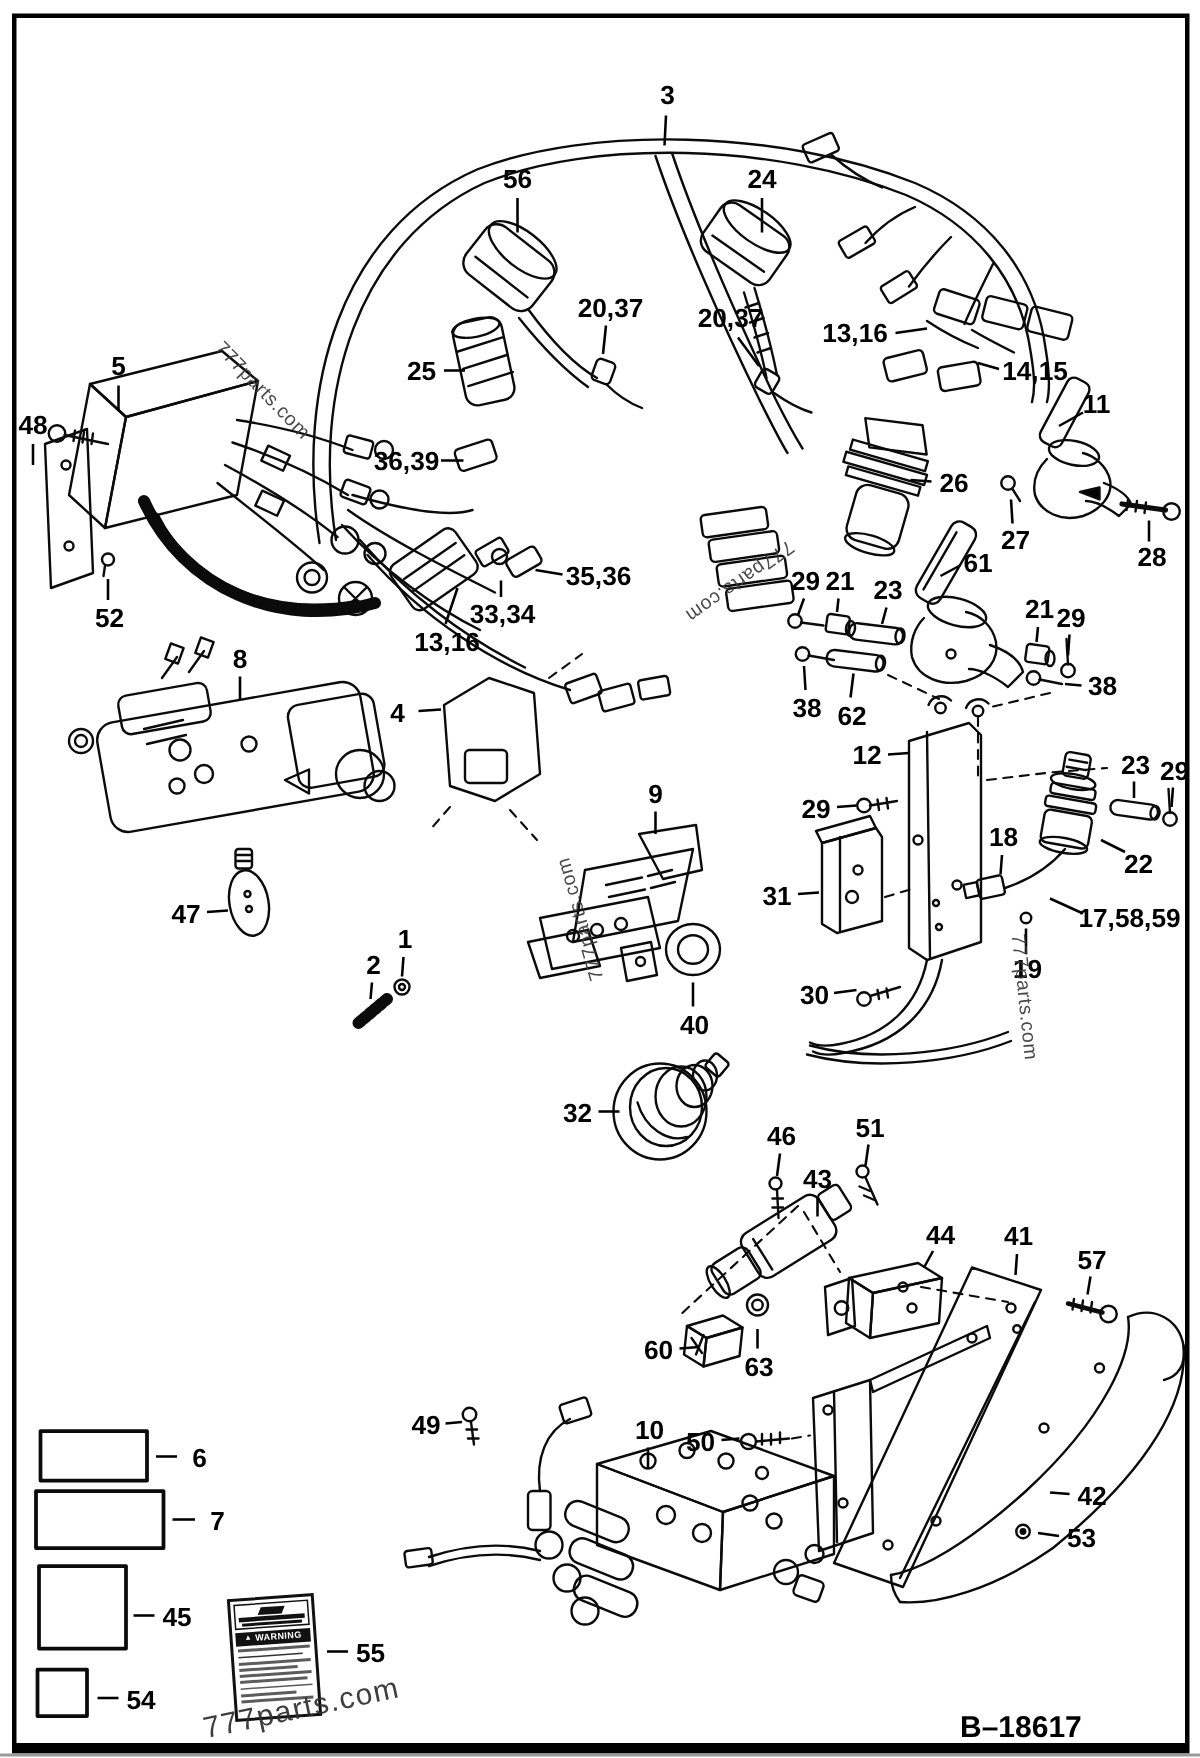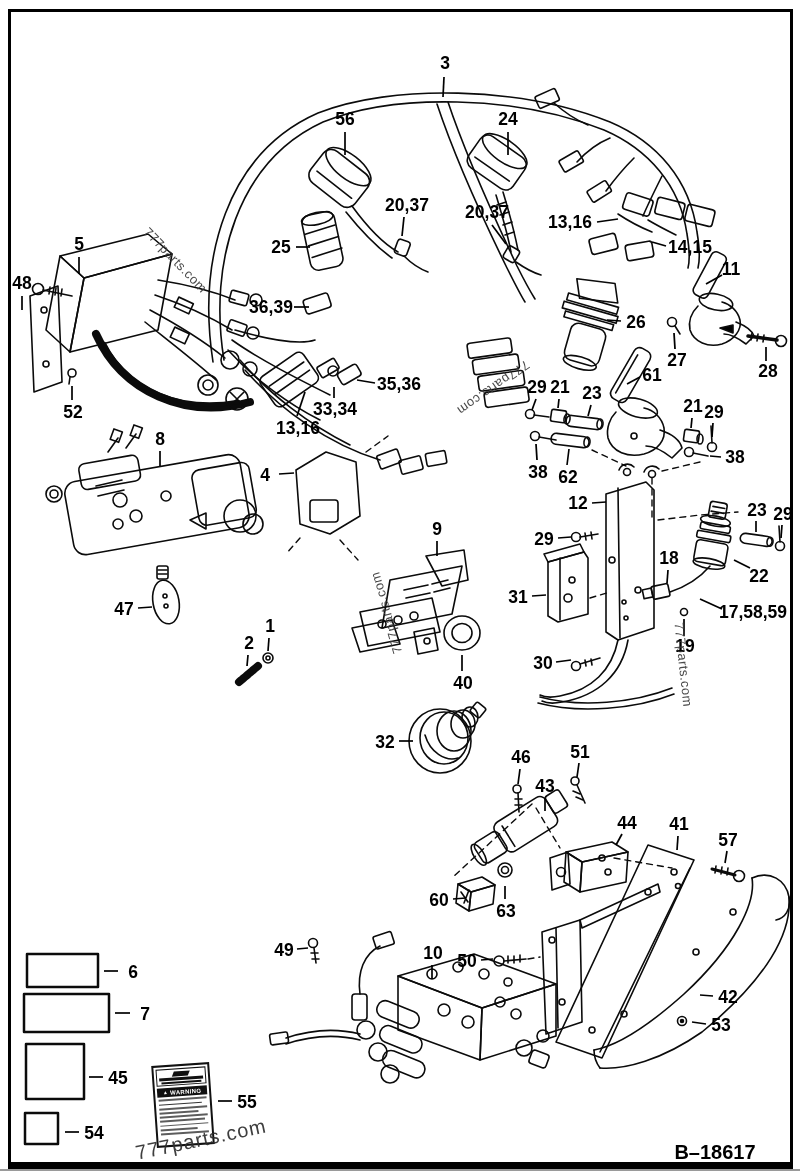--- a/index.html
+++ b/index.html
@@ -15,21 +15,21 @@
   #art .dash{stroke-dasharray:6 5;stroke-width:1.4;}
   #callout-layer text{font:700 17.5px "Liberation Sans",sans-serif;fill:#000;text-anchor:middle;}
   #callout-layer line{stroke:#000;stroke-width:1.7;}
   .wm{position:absolute;font-family:"Liberation Sans",sans-serif;font-size:13px;color:#3a3a3a;
       white-space:nowrap;transform-origin:0 50%;letter-spacing:.5px;opacity:.92;}
   .wm1{left:146px;top:222px;transform:rotate(46deg);}
   .wm2{left:528px;top:356px;transform:rotate(145deg);}
   .wm3{left:398px;top:646px;transform:rotate(-106deg);}
   .wm4{left:679px;top:615px;transform:rotate(84deg);}
   .wm5{left:136px;top:1142px;font-size:20px;color:#2e2e2e;transform:rotate(-12deg);letter-spacing:1px;}
-  #drawing-number{position:absolute;left:640px;top:1141px;width:150px;text-align:center;
+  #drawing-number{position:absolute;left:640px;top:1141px;width:150px;text-align:left;
       font:700 20px "Liberation Sans",sans-serif;color:#000;}
   
   .decal55{position:absolute;left:154px;top:1064px;width:58px;height:82px;border:2px solid #111;
       background:#fff;transform:rotate(-4deg);box-sizing:border-box;}
   .d55-head{margin:2px;border:1.5px solid #111;height:17px;box-sizing:border-box;padding:1px 1px 0;}
   .d55-logo{width:16px;height:5px;background:#111;margin:1px auto 1px;transform:skewX(-25deg);}
   .d55-bar{height:2.5px;background:#111;margin:1px 1px 0;}
   .d55-bar.b2{margin:1px 3px 0;}
   .d55-warn{margin:1px 2px;background:#111;color:#fff;height:9px;display:flex;align-items:center;
       justify-content:center;gap:2px;font:700 6px "Liberation Sans",sans-serif;letter-spacing:.3px;}

